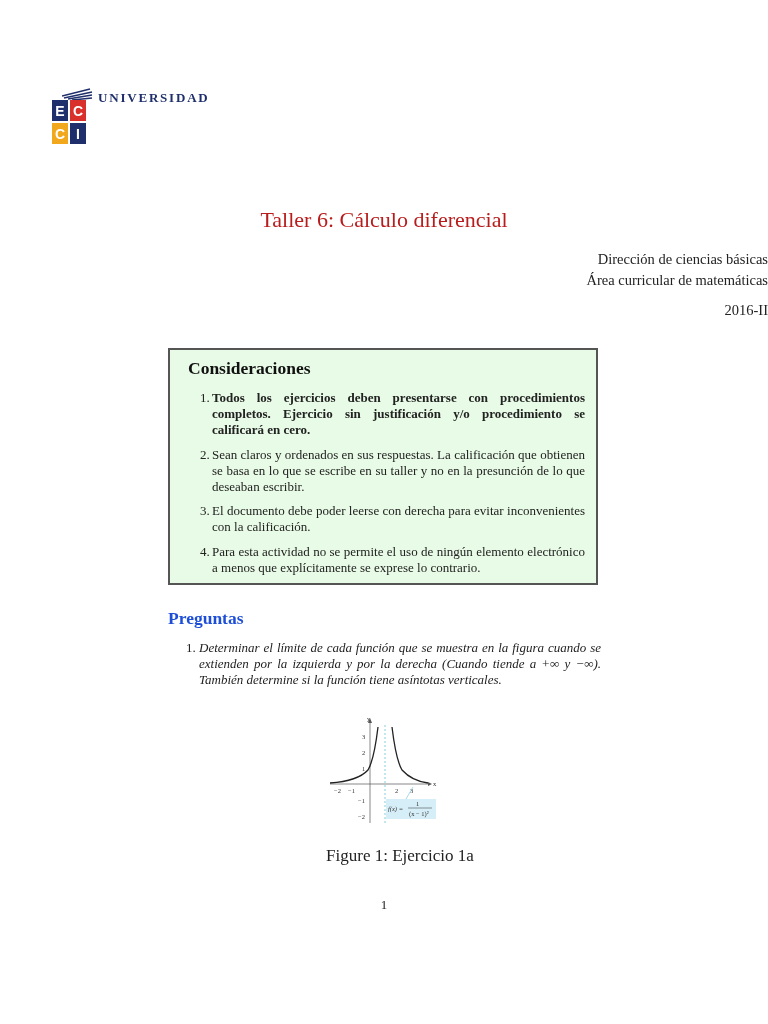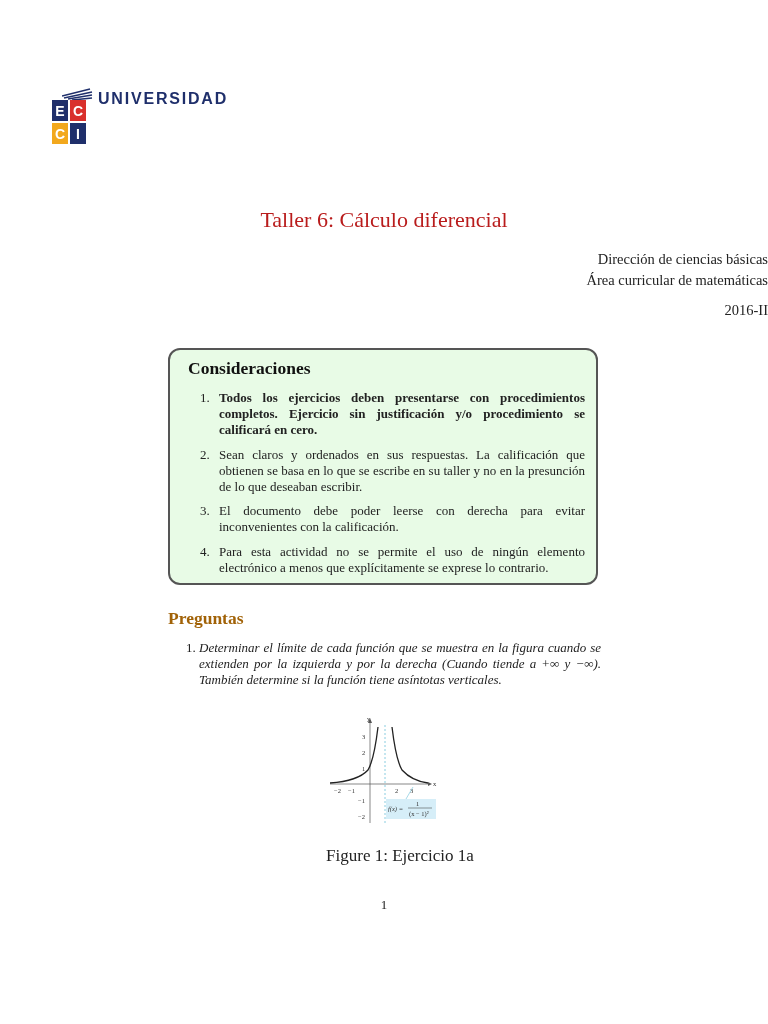--- a/index.html
+++ b/index.html
@@ -1,40 +1,40 @@
 <!DOCTYPE html>
 <html><head>
 <meta charset="utf-8">
 <style>
   html, body { margin:0; padding:0; }
   body {
     width:768px; height:1024px; background:#ffffff; position:relative; overflow:hidden;
     font-family: "DejaVu Serif", "Liberation Serif", serif; color:#1a1a1a;
   }
   .logo { position:absolute; left:52px; top:88px; width:145px; height:58px; }
-  .logo .univ { position:absolute; left:46px; top:2px; font-family:Liberation Sans, sans-serif; font-weight:bold; font-size:16px; letter-spacing:1.8px; color:#1f2f6b; }
+  .logo .univ { position:absolute; left:46px; top:2px; font-family:Liberation Serif, serif; font-weight:bold; font-size:13px; letter-spacing:1.8px; color:#1f2f6b; }
   .logo .lines { position:absolute; left:10px; top:0px; width:32px; height:12px; }
   .logo .grid { position:absolute; left:0; top:12px; width:34px; height:44px; display:grid; grid-template-columns:16px 16px; grid-template-rows:21px 21px; gap:2px; }
   .logo .cell { display:flex; align-items:center; justify-content:center; color:#fff; font-family:"Liberation Sans", sans-serif; font-weight:bold; font-size:14px; }
   .logo .big { position:absolute; left:38px; top:8px; font-family:"Liberation Sans", sans-serif; font-weight:bold; font-size:47px; color:#1f2f6b; letter-spacing:-1px; line-height:50px; }
 
   .title { position:absolute; left:0; width:768px; top:207px; text-align:center; font-family:"Liberation Serif", serif; font-size:22px; color:#b91c1c; }
   .sub { position:absolute; left:0; width:768px; text-align:right; font-family:"Liberation Serif", serif; font-size:14.5px; color:#222; }
 
   .box {
     position:absolute; left:168px; top:348px; width:430px; height:237px;
-    background:#e8fbe6; border:2px solid #555; border-radius:12px; box-sizing:border-box;
+    background:#e8fbe6; border:2px solid #555; border-radius:0; box-sizing:border-box;
   }
   .box h2 { position:absolute; left:18px; top:8px; margin:0; font-family:"Liberation Serif", serif; font-weight:bold; font-size:17.5px; color:#111; }
   .item { position:absolute; left:30px; width:385px; font-family:"Liberation Serif", serif; font-size:13px; line-height:16px; color:#222; text-align:justify; }
   .item .num { position:absolute; left:0; top:0; }
-  .item .txt { margin-left:19px; display:block; }
+  .item .txt { margin-left:12px; display:block; }
   .item.bold { font-weight:bold; }
 
-  .sec { position:absolute; left:168px; top:608px; margin:0; font-family:"Liberation Serif", serif; font-weight:bold; font-size:17.5px; color:#a16207; }
+  .sec { position:absolute; left:168px; top:608px; margin:0; font-family:"Liberation Serif", serif; font-weight:bold; font-size:17.5px; color:#1d4ed8; }
   .q { position:absolute; left:186px; top:640px; width:415px; font-family:"Liberation Serif", serif; font-size:13px; line-height:16px; color:#222; text-align:justify; }
   .q .num { position:absolute; left:0; top:0; }
   .q .txt { margin-left:13px; display:block;font-style:italic; }
 
   .fig { position:absolute; left:328px; top:715px; width:115px; height:112px; }
   .caption { position:absolute; left:0; width:768px; top:846px; text-align:center; font-family:"Liberation Serif", serif; font-size:17px; color:#222;padding-left:16px; }
   .pagenum { position:absolute; left:0; width:768px; top:897px; text-align:center; font-family:"Liberation Serif", serif; font-size:13px; color:#222; }
 </style>
 </head>
 <body>

